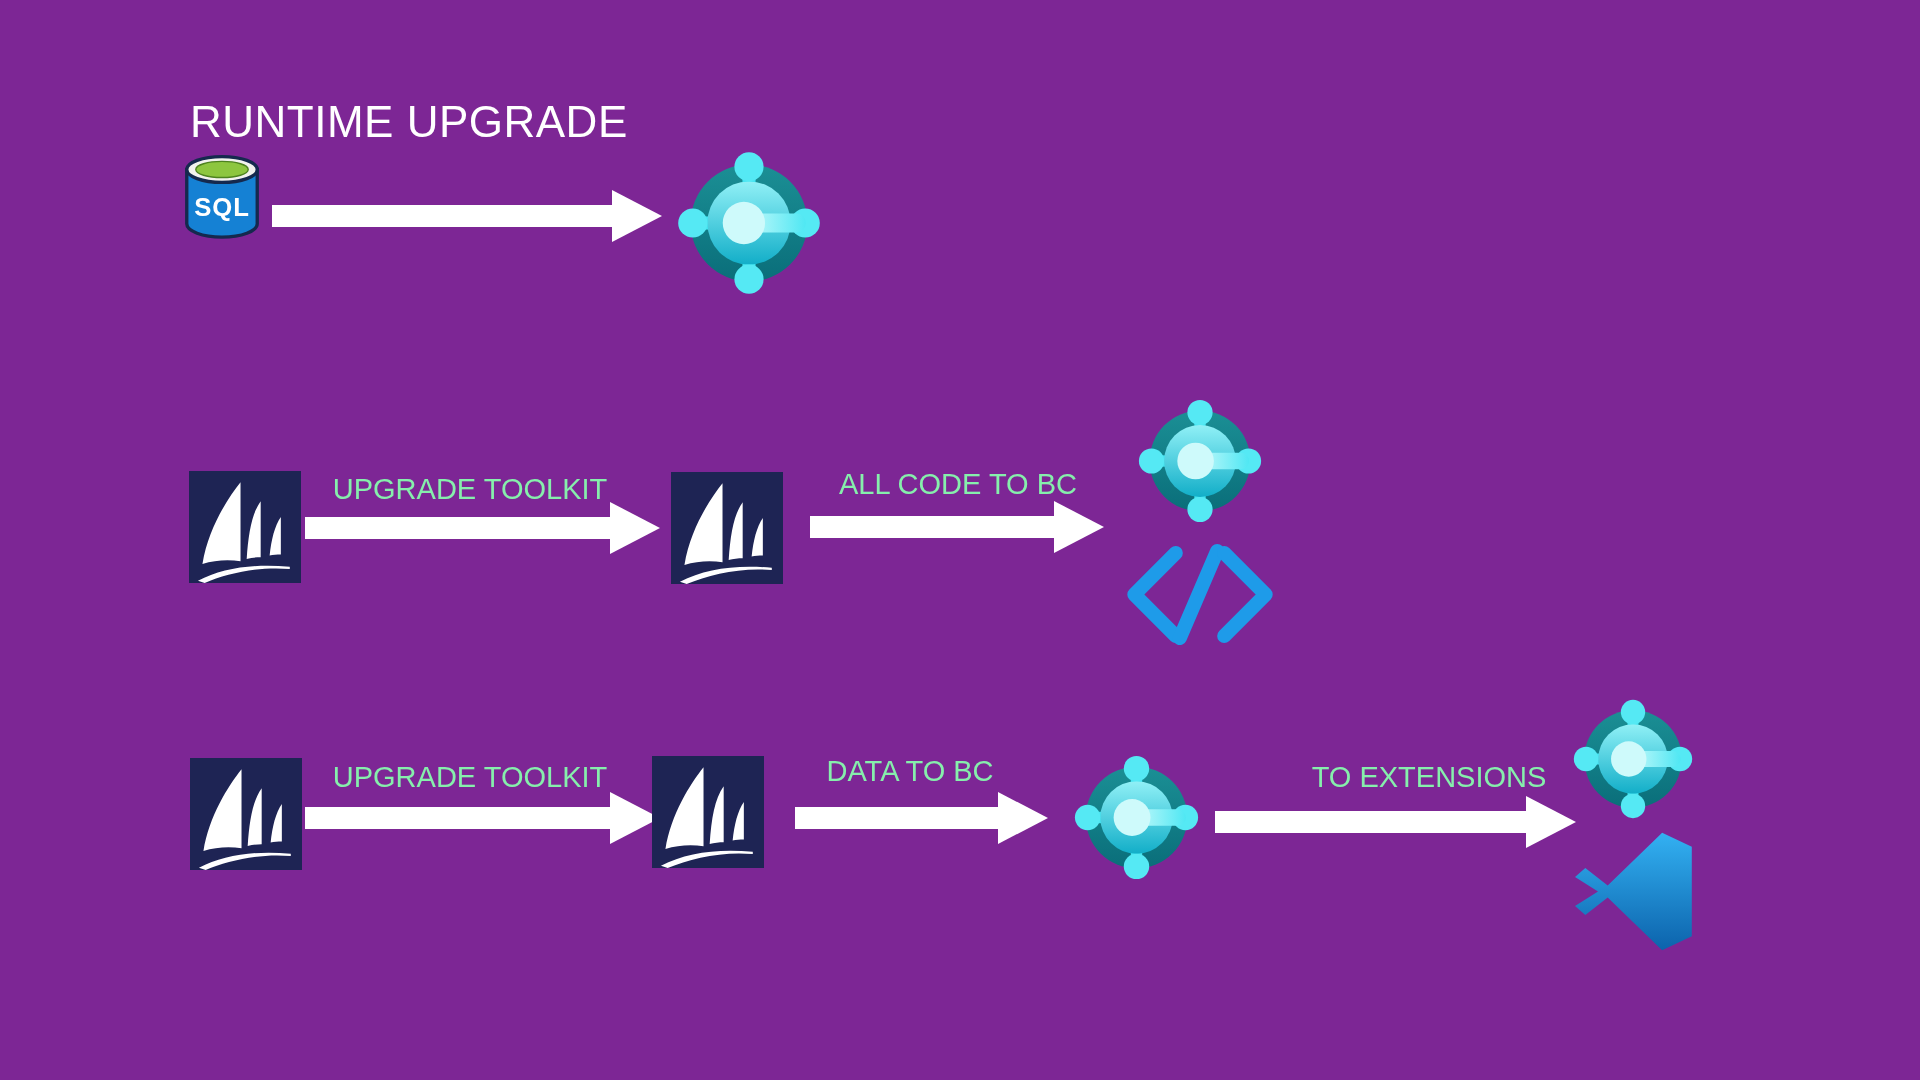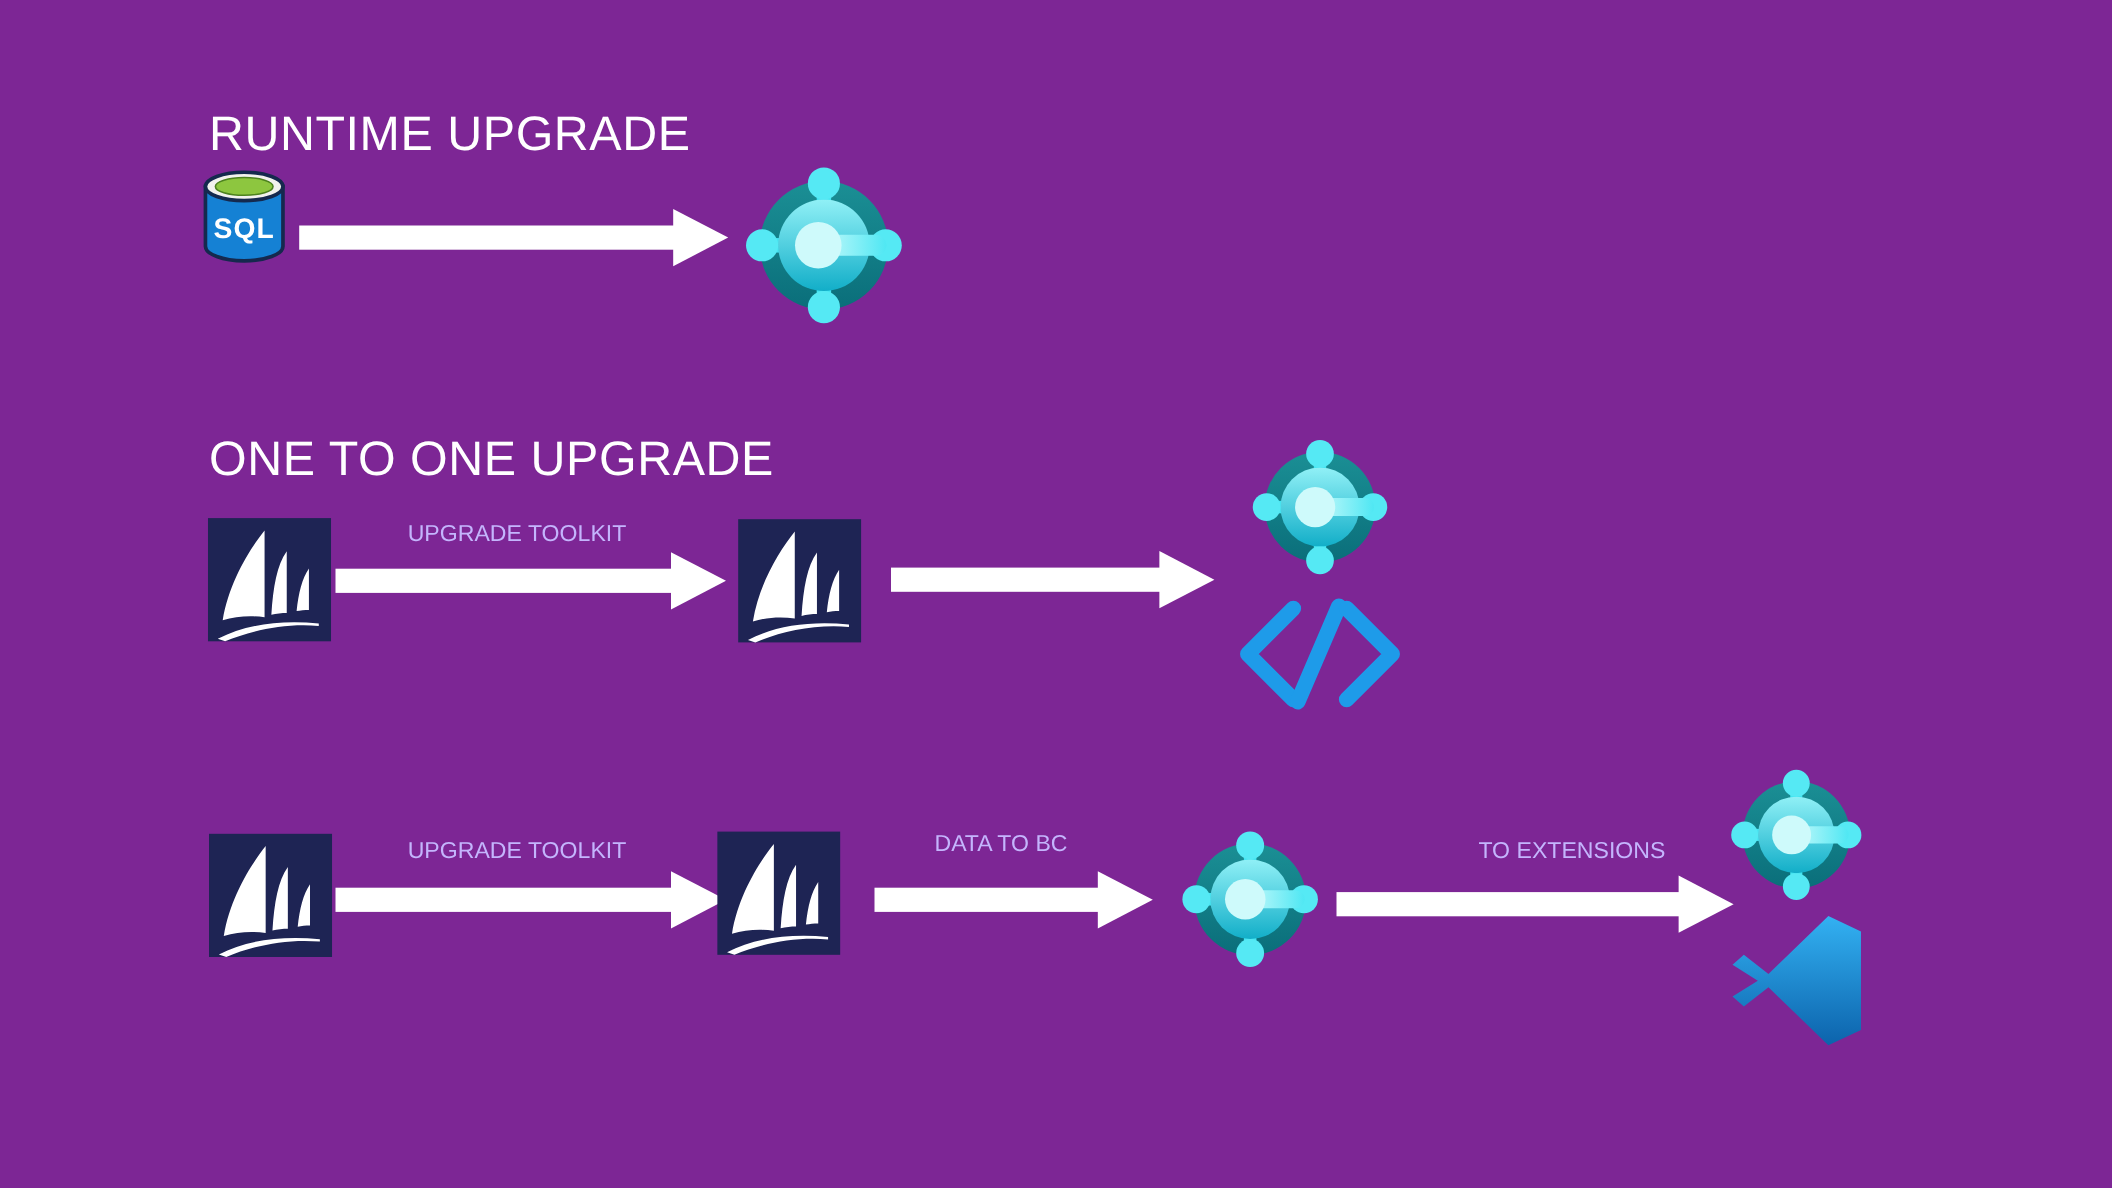--- a/index.html
+++ b/index.html
@@ -6,21 +6,21 @@
   .stage{
     position:relative;width:1920px;height:1080px;overflow:hidden;
     background:#7D2695;
     font-family:"Liberation Sans",sans-serif;
   }
   .title{
     position:absolute;color:#FFFFFF;font-weight:400;font-size:44px;
     letter-spacing:0.5px;white-space:nowrap;line-height:1.1;
   }
   .flow-label{
-    position:absolute;color:#c4b5fd;font-size:21px;font-weight:400;
+    position:absolute;color:#86efac;font-size:29px;font-weight:400;
     white-space:nowrap;transform:translateX(-50%);line-height:1.1;
   }
   .icon{position:absolute;}
   .icon svg{display:block;width:100%;height:100%;}
   .arrow{position:absolute;height:52px;}
   .arrow .shaft{position:absolute;left:0;right:46px;top:15px;height:22px;background:#FFFFFF;}
   .arrow .head{
     position:absolute;right:0;top:0;width:0;height:0;
     border-top:26px solid transparent;border-bottom:26px solid transparent;
     border-left:50px solid #FFFFFF;
@@ -78,21 +78,20 @@
       <circle cx="50" cy="50" r="28.5" fill="url(#bcInner)"></circle>
       <circle cx="50" cy="11.5" r="10" fill="#55E9F4"></circle>
       <circle cx="11.5" cy="50" r="10" fill="#55E9F4"></circle>
       <circle cx="50" cy="88.5" r="10" fill="#55E9F4"></circle>
       <circle cx="88.5" cy="50" r="10" fill="#55E9F4"></circle>
       <rect x="45" y="43.5" width="44" height="13" rx="6.5" fill="url(#bcBar)"></rect>
       <circle cx="46.5" cy="50" r="14.5" fill="#CEFAFB"></circle>
     </svg>
   </div>
 
-  <div class="title" style="left:190px;top:394px">ONE TO ONE UPGRADE</div>
 
   <div class="icon" style="left:189px;top:470px;width:112px;height:114px">
     <svg viewBox="0 0 100 100">
       <rect x="0" y="0" width="100" height="100" fill="#1E2454"></rect>
       <path d="M46,10 C34,25 17,52 12,83 C23,79.5 35,79 46,80.5 Z" fill="#FFFFFF"></path>
       <path d="M64,27 C56,38 53,56 51.5,78.5 C55.5,77.5 60,77 64,77 Z" fill="#FFFFFF"></path>
       <path d="M82,41 C76.5,49 73.5,61 72,75.5 C75,74.8 78.5,74.5 82,74.5 Z" fill="#FFFFFF"></path>
       <path d="M8,98 C30,86.5 58,82.5 90,85.5 L90,87.5 C62,85 34,91.5 14,100 Z" fill="#FFFFFF"></path>
     </svg>
   </div>
@@ -107,20 +106,21 @@
   <div class="icon" style="left:671px;top:471px;width:112px;height:114px">
     <svg viewBox="0 0 100 100">
       <rect x="0" y="0" width="100" height="100" fill="#1E2454"></rect>
       <path d="M46,10 C34,25 17,52 12,83 C23,79.5 35,79 46,80.5 Z" fill="#FFFFFF"></path>
       <path d="M64,27 C56,38 53,56 51.5,78.5 C55.5,77.5 60,77 64,77 Z" fill="#FFFFFF"></path>
       <path d="M82,41 C76.5,49 73.5,61 72,75.5 C75,74.8 78.5,74.5 82,74.5 Z" fill="#FFFFFF"></path>
       <path d="M8,98 C30,86.5 58,82.5 90,85.5 L90,87.5 C62,85 34,91.5 14,100 Z" fill="#FFFFFF"></path>
     </svg>
   </div>
 
+  <div class="flow-label" style="left:958px;top:469px">ALL CODE TO BC</div>
 
   <div class="arrow" style="left:810px;top:501px;width:294px">
     <div class="shaft"></div>
     <div class="head"></div>
   </div>
 
   <div class="icon" style="left:1137px;top:398px;width:126px;height:126px">
     <svg viewBox="0 0 100 100">
       <circle cx="50" cy="50" r="40" fill="url(#bcOuter)"></circle>
       <rect x="45.5" y="5" width="9" height="24" fill="#43E4F1"></rect>

